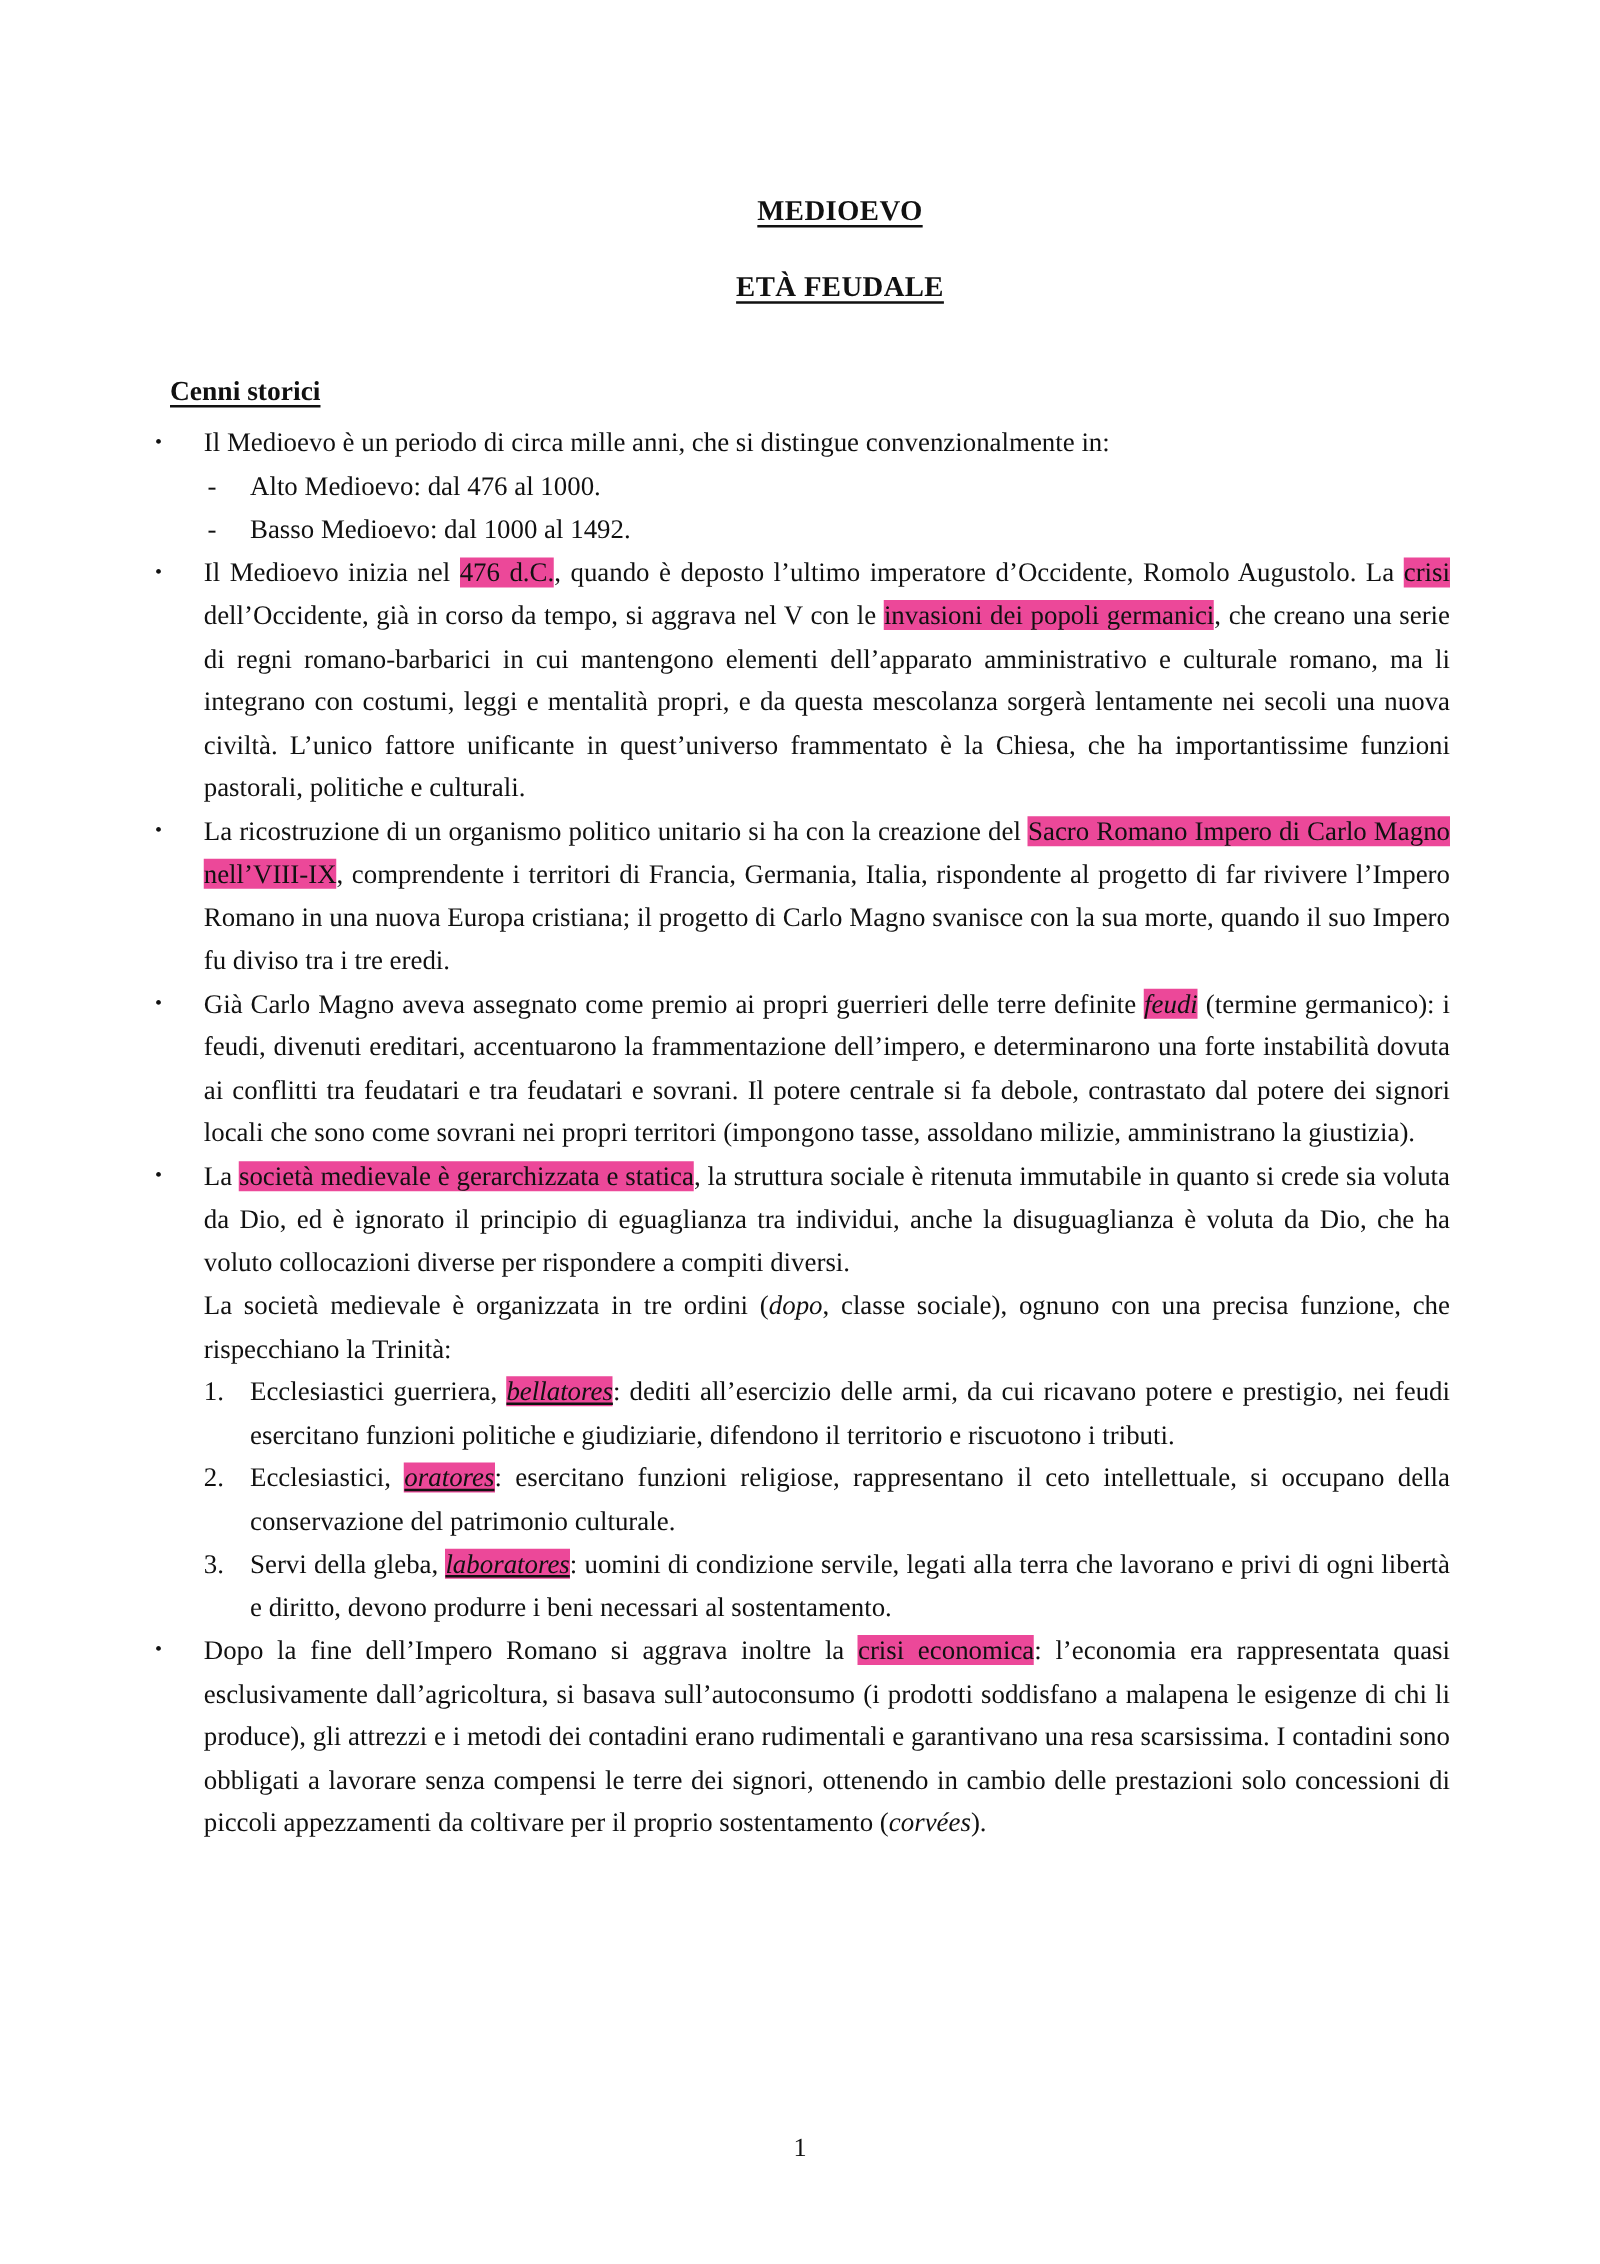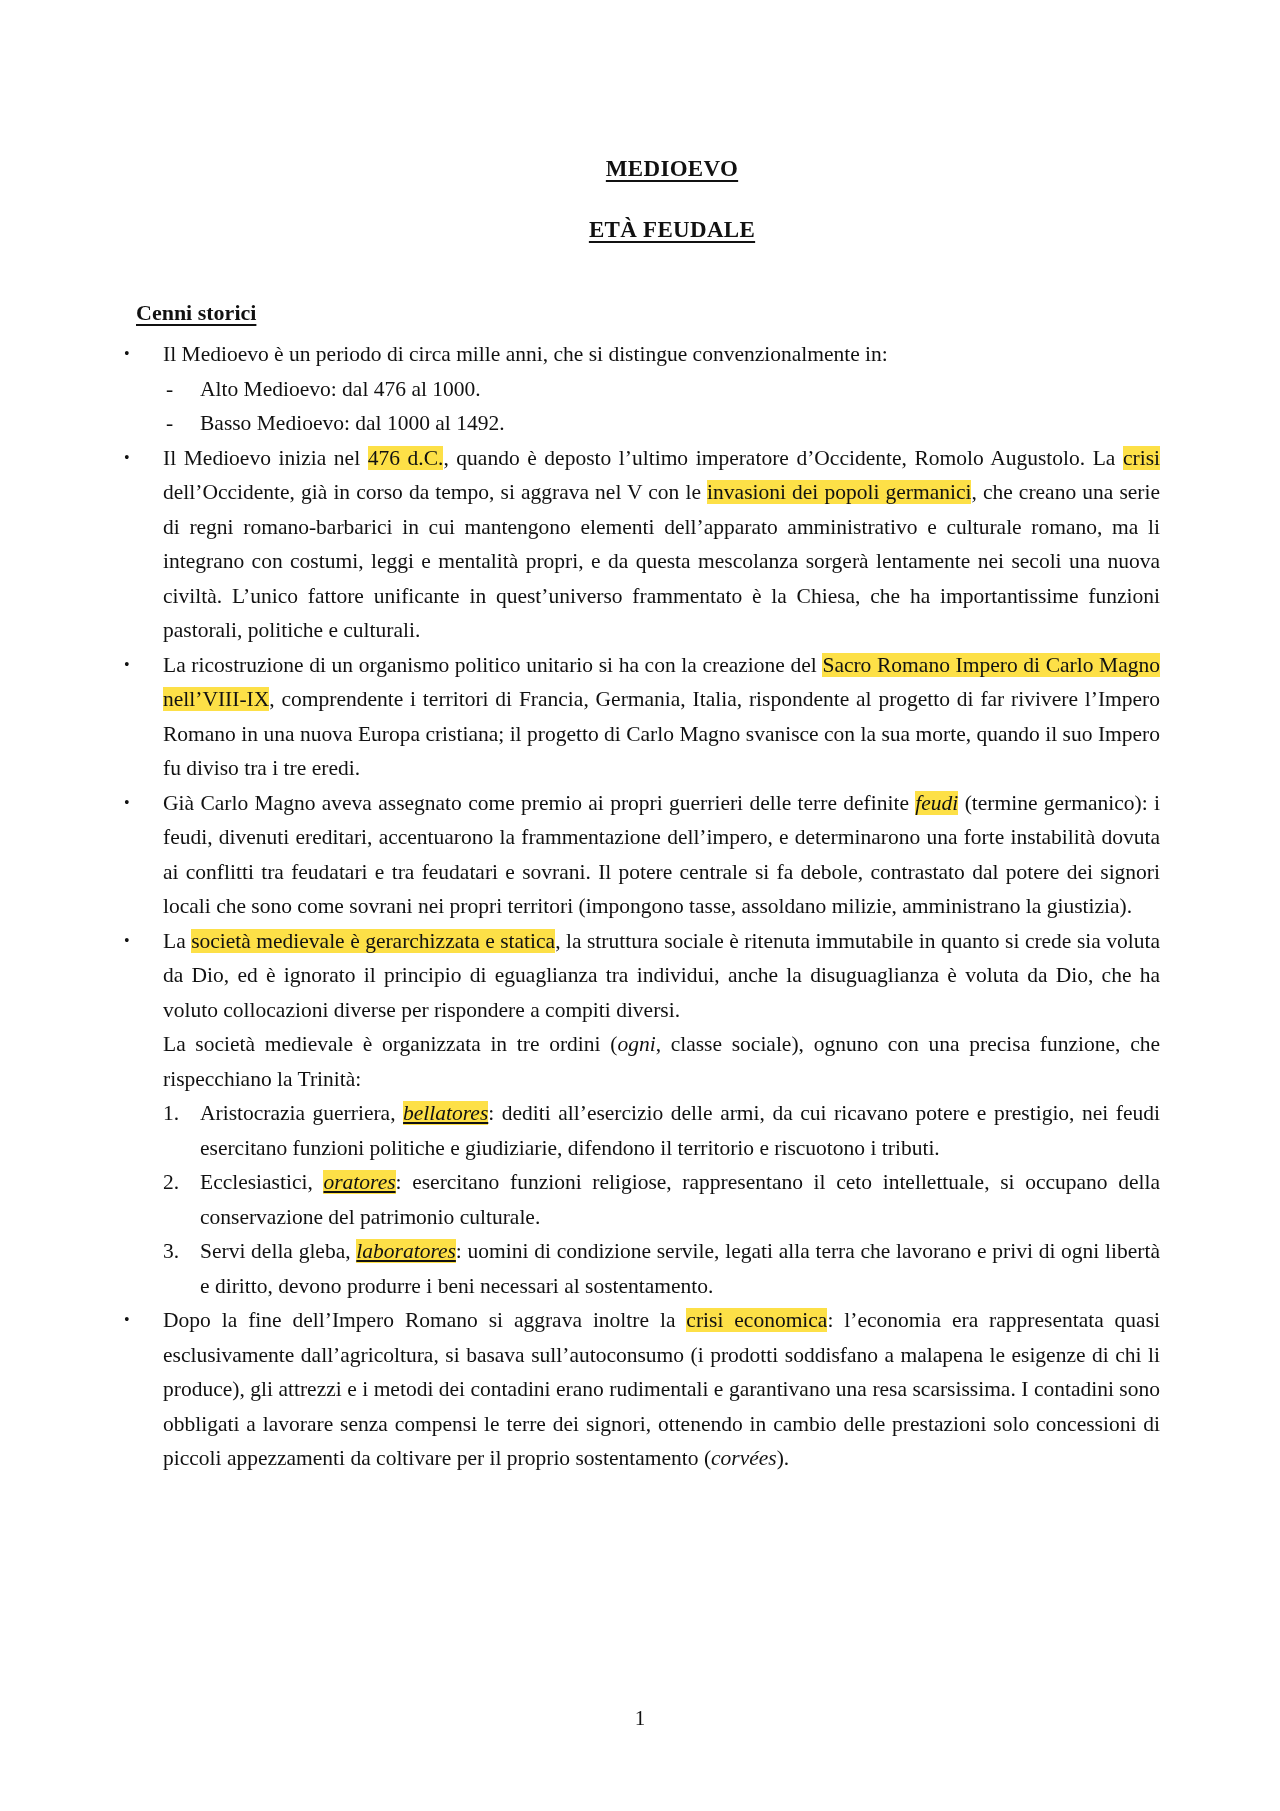--- a/index.html
+++ b/index.html
@@ -14,21 +14,21 @@
            text-decoration: underline; text-underline-offset: 4px; }
   .body { position: absolute; left: 124px; top: 337px; width: 1036px;
           font-family: "Liberation Serif", serif; font-size: 21.5px; line-height: 34.5px; }
   .item { position: relative; padding-left: 39px; text-align: justify; text-align-last: left; }
   .bullet { position: absolute; left: 0; top: 0; width: 20px; font-size: 16px; }
   .sub { position: relative; padding-left: 76px; }
   .sub .dash { position: absolute; left: 42px; top: 0; }
   .num { position: relative; padding-left: 76px; text-align: justify; }
   .num .n { position: absolute; left: 39px; top: 0; }
   .indent { padding-left: 39px; text-align: justify; }
-  .hl { background: #fde047; }
+  .hl { background: #ec4899; }
   .it { font-style: italic; }
   .u { text-decoration: underline; }
   .page-number { position: absolute; left: 0; width: 1280px; top: 1706px; text-align: center;
                  font-family: "Liberation Serif", serif; font-size: 21px; }
 </style>
 </head>
 <body>
 
 <div class="page">
 
@@ -65,26 +65,26 @@
     <div class="item">
       <span class="bullet">•</span>
       <span>Già Carlo Magno aveva assegnato come premio ai propri guerrieri delle terre definite </span><span class="hl it">feudi</span><span> (termine germanico): i feudi, divenuti ereditari, accentuarono la frammentazione dell’impero, e determinarono una forte instabilità dovuta ai conflitti tra feudatari e tra feudatari e sovrani. Il potere centrale si fa debole, contrastato dal potere dei signori locali che sono come sovrani nei propri territori (impongono tasse, assoldano milizie, amministrano la giustizia).</span>
     </div>
 
     <div class="item">
       <span class="bullet">•</span>
       <span>La </span><span class="hl">società medievale è gerarchizzata e statica</span><span>, la struttura sociale è ritenuta immutabile in quanto si crede sia voluta da Dio, ed è ignorato il principio di eguaglianza tra individui, anche la disuguaglianza è voluta da Dio, che ha voluto collocazioni diverse per rispondere a compiti diversi.</span>
     </div>
     <div class="indent">
-      <span>La società medievale è organizzata in tre ordini (</span><span class="it">ogni</span><span>, classe sociale), ognuno con una precisa funzione, che rispecchiano la Trinità:</span>
+      <span>La società medievale è organizzata in tre ordini (</span><span class="it">dopo</span><span>, classe sociale), ognuno con una precisa funzione, che rispecchiano la Trinità:</span>
     </div>
 
     <div class="num">
       <span class="n">1.</span>
-      <span>Aristocrazia guerriera, </span><span class="hl it u">bellatores</span><span>: dediti all’esercizio delle armi, da cui ricavano potere e prestigio, nei feudi esercitano funzioni politiche e giudiziarie, difendono il territorio e riscuotono i tributi.</span>
+      <span>Ecclesiastici guerriera, </span><span class="hl it u">bellatores</span><span>: dediti all’esercizio delle armi, da cui ricavano potere e prestigio, nei feudi esercitano funzioni politiche e giudiziarie, difendono il territorio e riscuotono i tributi.</span>
     </div>
     <div class="num">
       <span class="n">2.</span>
       <span>Ecclesiastici, </span><span class="hl it u">oratores</span><span>: esercitano funzioni religiose, rappresentano il ceto intellettuale, si occupano della conservazione del patrimonio culturale.</span>
     </div>
     <div class="num">
       <span class="n">3.</span>
       <span>Servi della gleba, </span><span class="hl it u">laboratores</span><span>: uomini di condizione servile, legati alla terra che lavorano e privi di ogni libertà e diritto, devono produrre i beni necessari al sostentamento.</span>
     </div>
 

